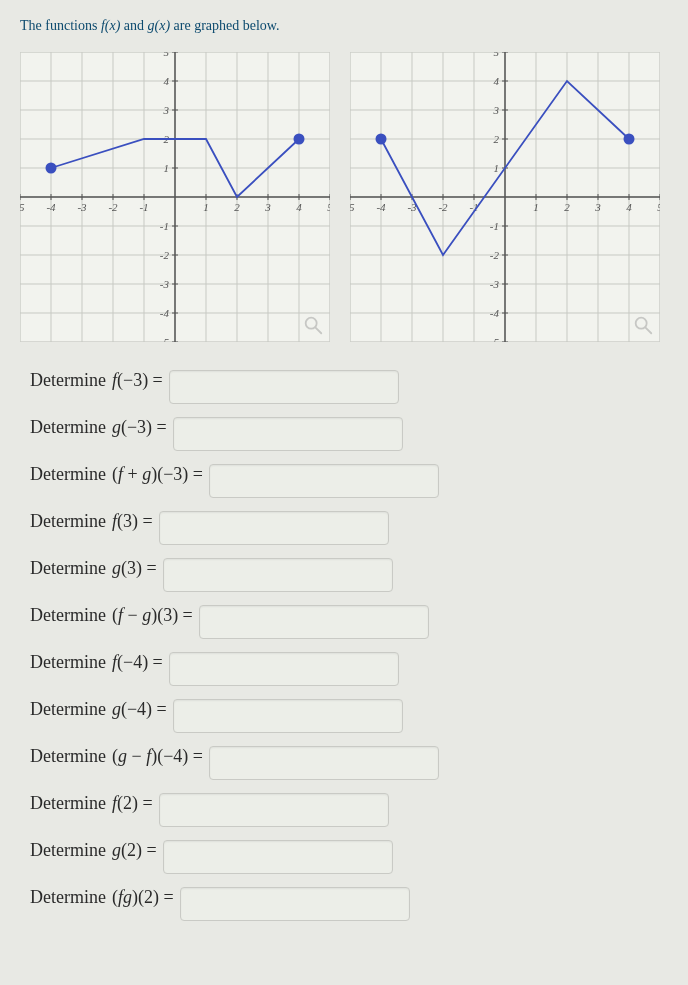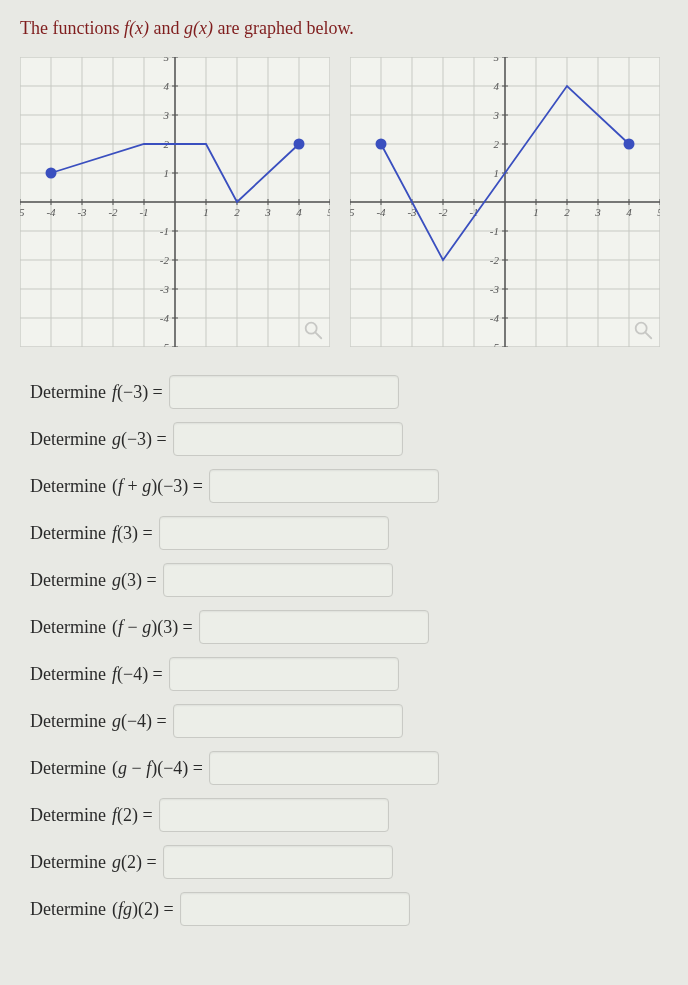--- a/index.html
+++ b/index.html
@@ -5,23 +5,23 @@
   * { box-sizing: border-box; margin: 0; padding: 0; }
   body {
     width: 688px;
     height: 985px;
     background: #e8e9e4;
     font-family: Georgia, 'Times New Roman', serif;
     padding: 18px 20px;
     color: #222;
   }
   .intro {
-    font-size: 18px;
+    font-size: 14px;
     margin-bottom: 18px;
-    color: #7f1d1d;
+    color: #0c4a6e;
   }
   .intro .math { font-style: italic; }
   .charts {
     display: flex;
     gap: 20px;
     margin-bottom: 28px;
   }
   .chart {
     position: relative;
     width: 310px;
@@ -39,21 +39,20 @@
     opacity: 0.4;
   }
   .questions {
     display: flex;
     flex-direction: column;
     gap: 13px;
     padding-left: 10px;
   }
   .qrow {
     display: flex;
-    align-items: center;
     gap: 6px;
     font-size: 18px;
     color: #2a2a2a;
   }
   .qrow .label { white-space: nowrap; }
   .math { font-family: Georgia, 'Times New Roman', serif; }
   .fn { font-style: italic; }
   .answer {
     border: 1px solid #c9cac5;
     background: #eceee8;

